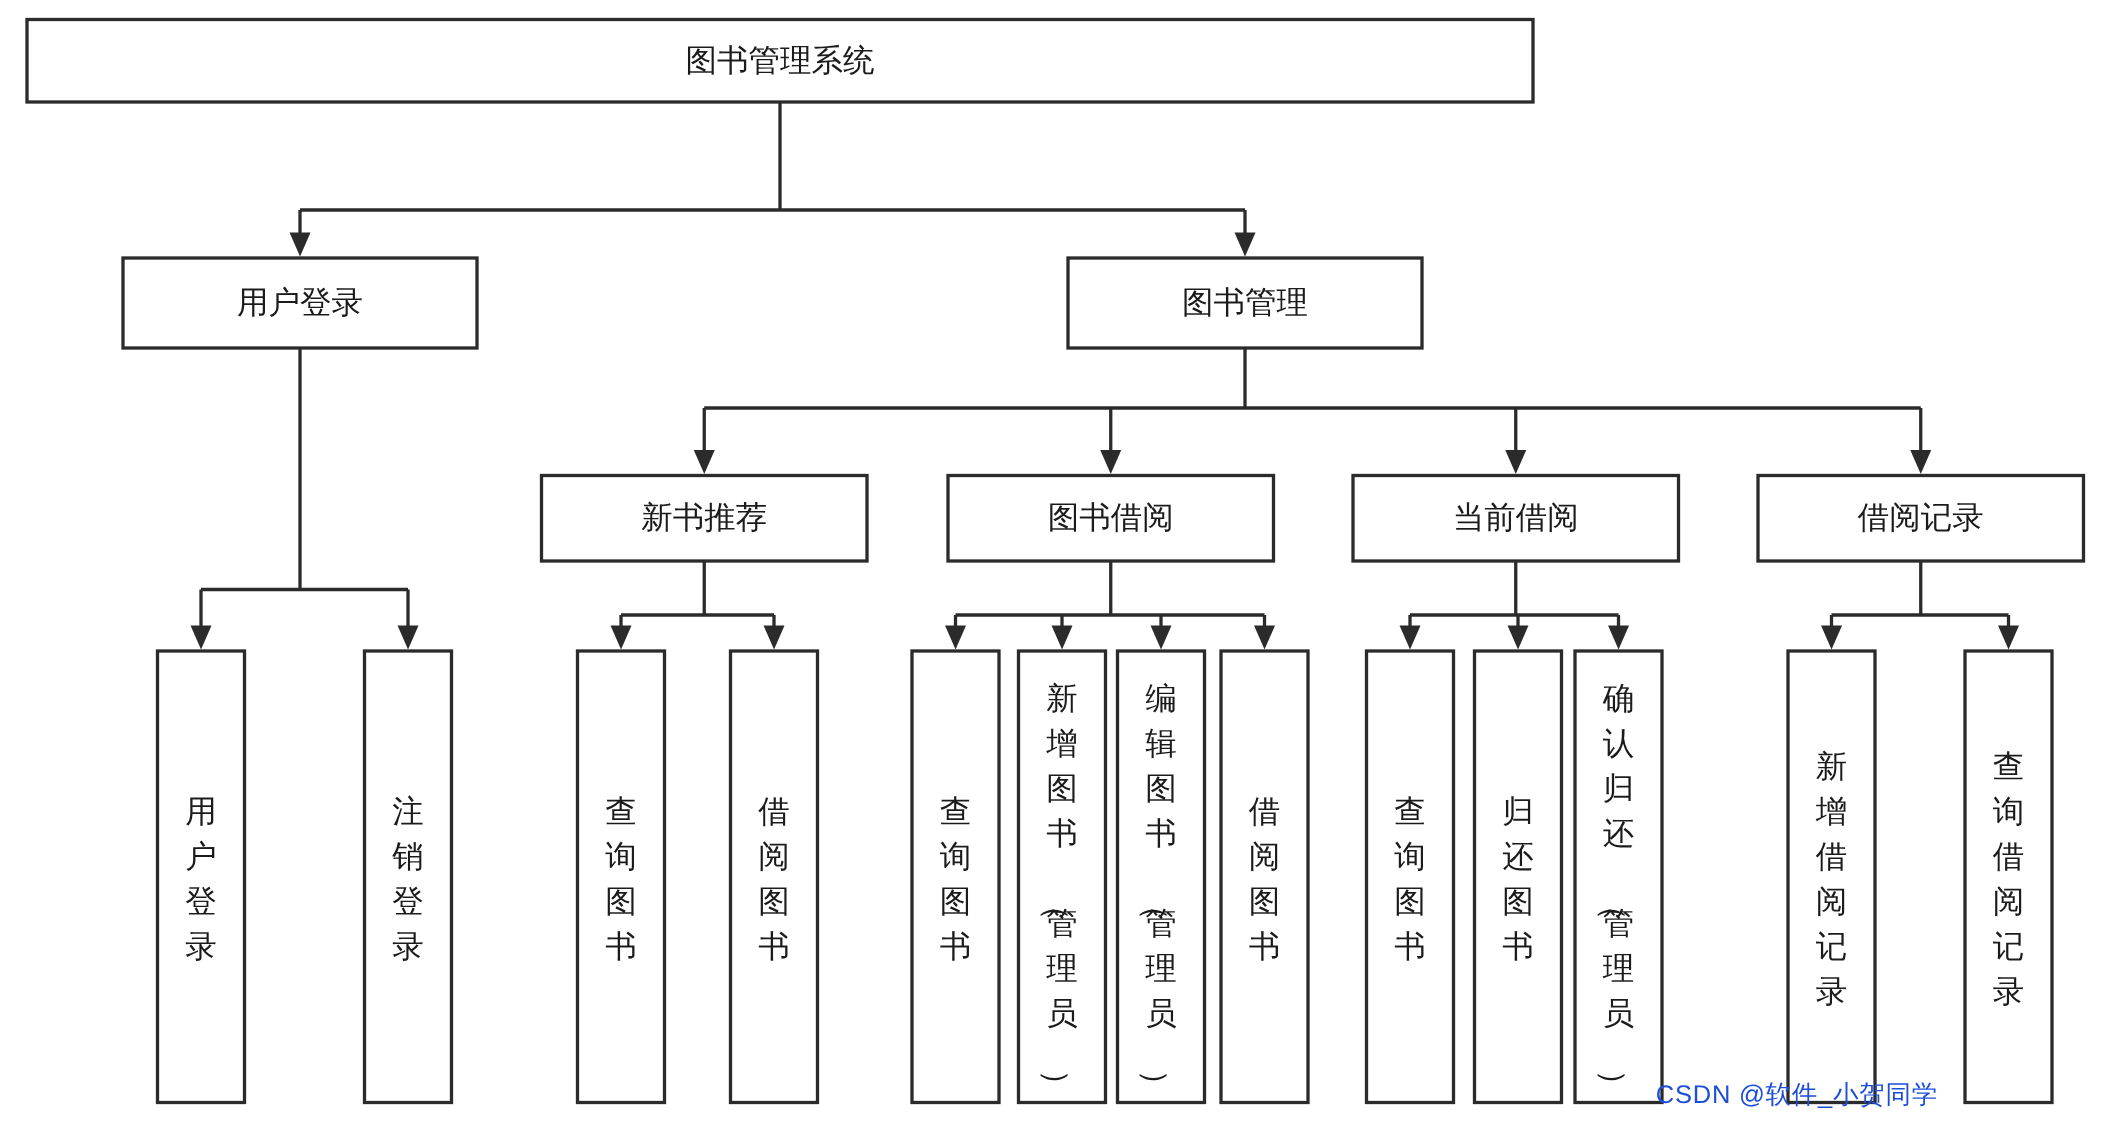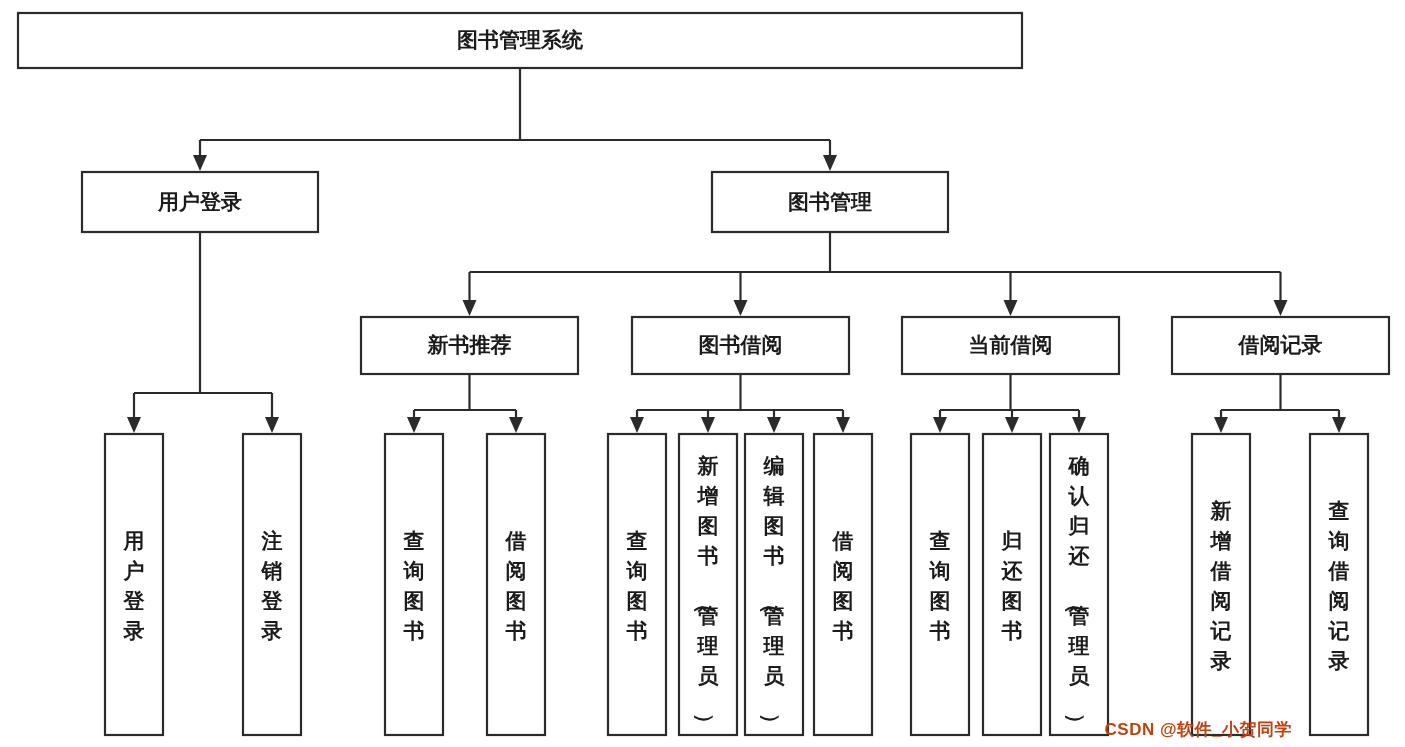--- a/index.html
+++ b/index.html
@@ -11,21 +11,20 @@
     width: 1405px;
     height: 747px;
     font-family: "Liberation Sans", "DejaVu Sans", sans-serif;
     overflow: hidden;
     position: relative;
   }
   #diagram-root {
     position: relative;
     width: 1304px;
     height: 747px;
-    font-weight: bold;
   }
   svg#tree-svg {
     position: absolute;
     left: 0;
     top: 0;
     width: 1405px;
     height: 747px;
     display: block;
   }
   .node-box {
@@ -55,21 +54,21 @@
     font-size: 21px;
     fill: #1b1b1b;
     text-anchor: middle;
   }
   .watermark {
     position: absolute;
     right: 12px;
     bottom: 6px;
     font-family: "Liberation Sans", "DejaVu Sans", sans-serif;
     font-size: 17px;
-    color: #c2410c;
+    color: #1d4ed8;
     white-space: nowrap;
     letter-spacing: 0.5px;
     user-select: none;
   }
 </style>
 </head>
 <body>
 
 <div id="diagram-root">
   <svg id="tree-svg" viewBox="0 0 1405 747" xmlns="http://www.w3.org/2000/svg">

